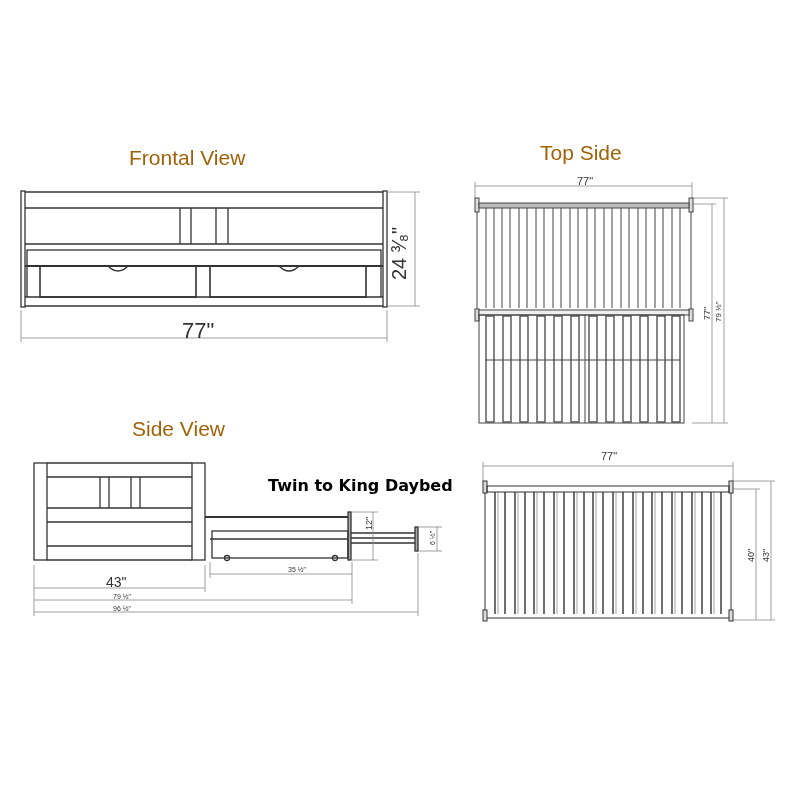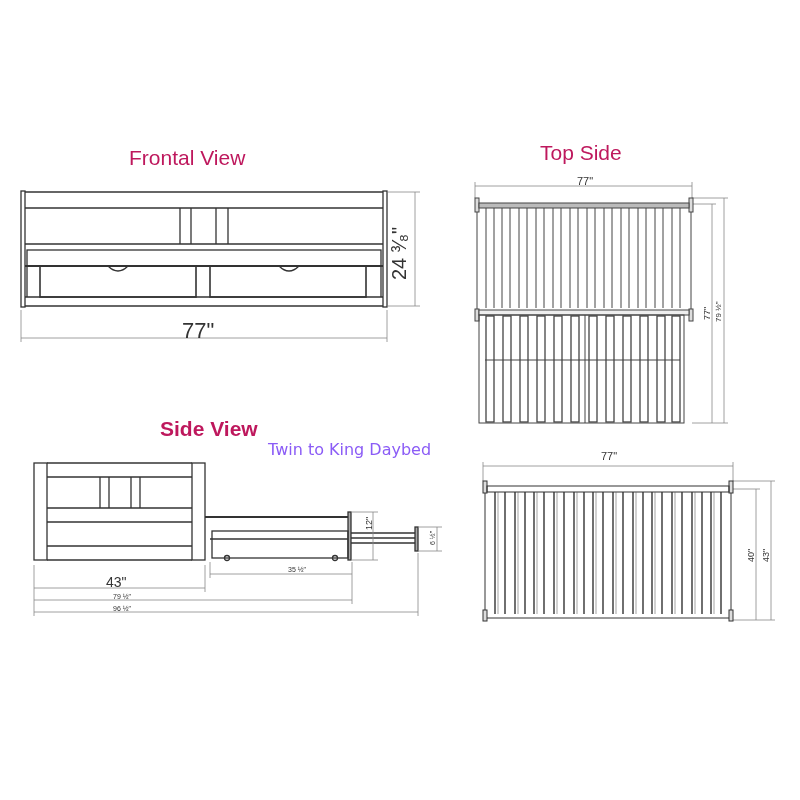--- a/index.html
+++ b/index.html
@@ -1,18 +1,18 @@
 <!DOCTYPE html>
 <html><head>
 <meta charset="utf-8">
 <style>
   html, body { margin: 0; padding: 0; background: #ffffff; }
   body { width: 800px; height: 800px; position: relative; overflow: hidden; font-family: "Liberation Sans", sans-serif; }
-  .title { position: absolute; color: #be185d; font-family: "Liberation Sans", sans-serif; white-space: nowrap; }
-  .bold-title { position: absolute; color: #8b5cf6; font-family: "DejaVu Sans", sans-serif; font-weight: normal; white-space: nowrap; }
+  .title { position: absolute; color: #a16207; font-family: "Liberation Sans", sans-serif; white-space: nowrap; }
+  .bold-title { position: absolute; color: #000000; font-family: "DejaVu Sans", sans-serif; font-weight: bold; white-space: nowrap; margin-top: 36px; }
   svg { position: absolute; left: 0; top: 0; }
   .dim { position: absolute; color: #333; white-space: nowrap; font-family: "Liberation Sans", sans-serif; }
 </style>
 </head>
 <body>
 
 <div class="title" style="left:129px;top:146px;font-size:21px;">Frontal View</div>
 
 <svg width="800" height="800" viewBox="0 0 800 800">
   <g stroke="#333" fill="none" stroke-width="1.3">
@@ -124,21 +124,21 @@
       <rect x="623" y="316" width="8" height="106"></rect>
       <rect x="640" y="316" width="8" height="106"></rect>
       <rect x="657" y="316" width="8" height="106"></rect>
       <rect x="672" y="316" width="8" height="106"></rect>
     </g>
   </g>
 </svg>
 <div class="dim" style="left:702px;top:320px;font-size:9px;transform:rotate(-90deg);transform-origin:left top;">77"</div>
 <div class="dim" style="left:714px;top:322px;font-size:8px;transform:rotate(-90deg);transform-origin:left top;">79 ½"</div>
 
-<div class="title" style="left:160px;top:417px;font-size:21px;font-weight:bold;">Side View</div>
+<div class="title" style="left:132px;top:417px;font-size:21px;">Side View</div>
 <div class="bold-title" style="left:268px;top:440px;font-size:16px;">Twin to King Daybed</div>
 
 <svg width="800" height="800" viewBox="0 0 800 800">
   <g stroke="#333" fill="none" stroke-width="1.3">
     <rect x="34" y="463" width="13" height="97"></rect>
     <rect x="192" y="463" width="13" height="97"></rect>
     <line x1="47" y1="463" x2="192" y2="463"></line>
     <line x1="47" y1="477" x2="192" y2="477"></line>
     <line x1="47" y1="508" x2="192" y2="508"></line>
     <line x1="47" y1="522" x2="192" y2="522"></line>

